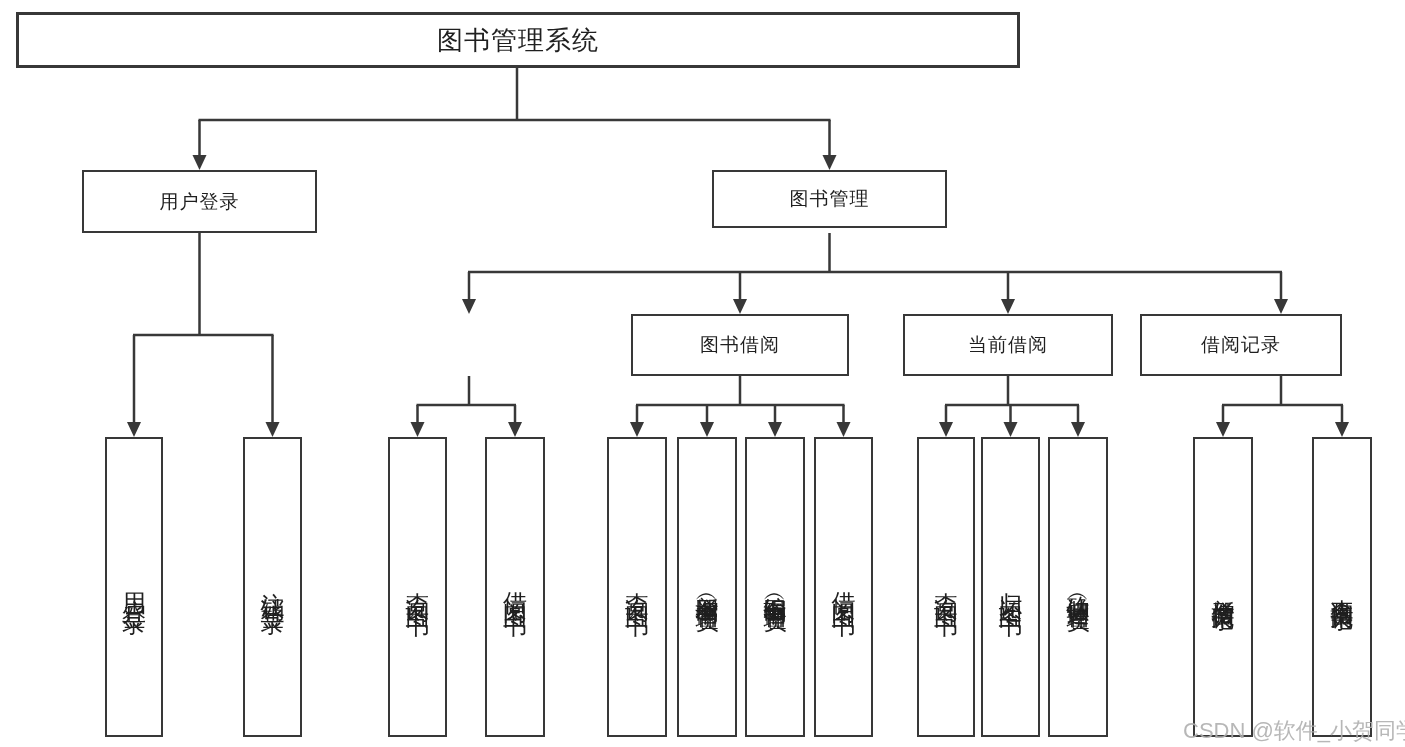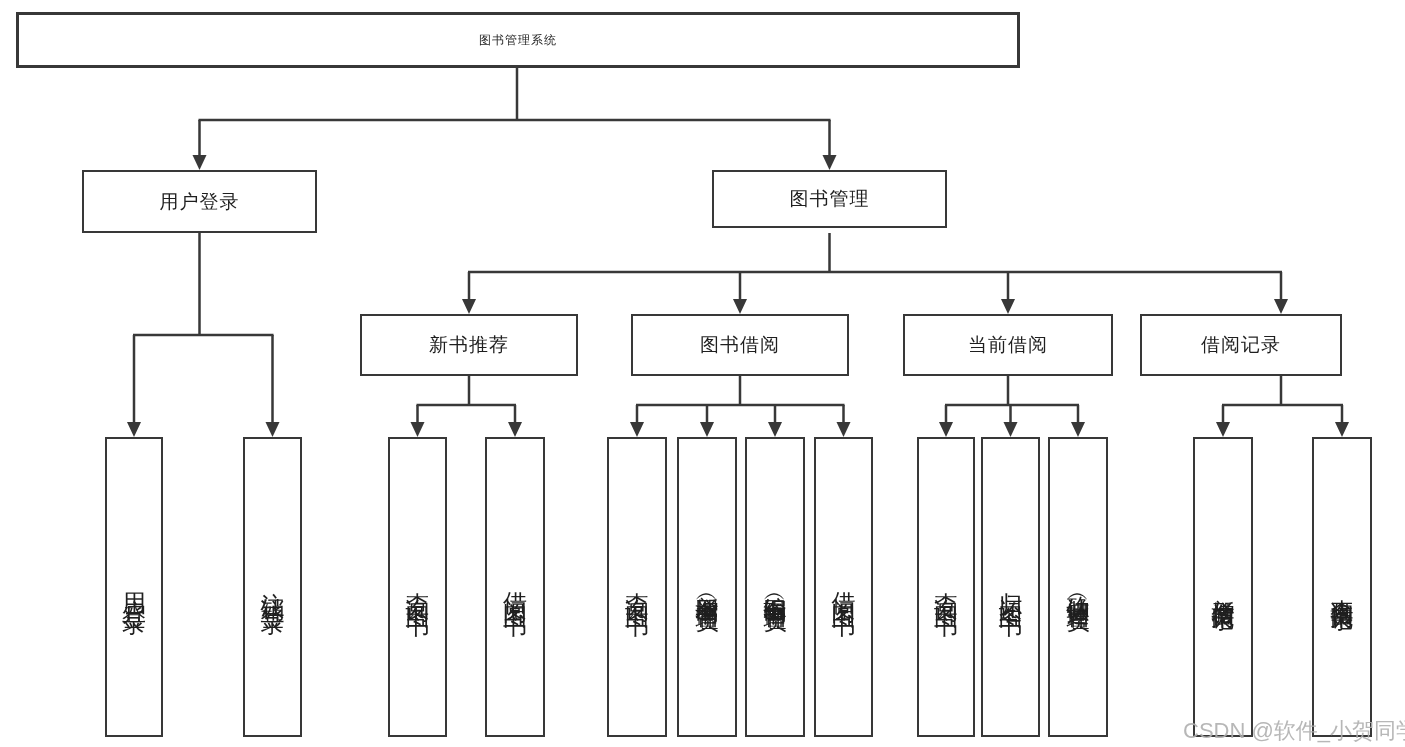--- a/index.html
+++ b/index.html
@@ -6,21 +6,21 @@
   #canvas {
     position:relative; width:1405px; height:747px; background:#ffffff;
     font-family:"Liberation Sans", sans-serif; overflow:hidden;
   }
   #wires { position:absolute; left:0; top:0; }
   .hbox {
     position:absolute; box-sizing:border-box; background:#ffffff;
     border:2px solid #383838; display:flex; align-items:center; justify-content:center;
     font-size:19px; color:#1f1f1f; letter-spacing:1px; white-space:nowrap;
   }
-  .root { border-width:3px; font-size:12px; }
+  .root { border-width:3px; font-size:26px; }
   .leaf {
     position:absolute; box-sizing:border-box; top:437px; height:300px; background:#ffffff;
     border:2px solid #383838; display:flex; align-items:center; justify-content:center;
   }
   .leaf span {
     writing-mode:vertical-rl; text-orientation:mixed;
     font-size:24px; letter-spacing:7px; color:#1f1f1f; line-height:1;
   }
   .leaf.tight span { font-size:23px; letter-spacing:2px; }
   .watermark {
@@ -74,21 +74,20 @@
       <polygon points="1216,422 1230,422 1223,437"></polygon>
       <polygon points="1335,422 1349,422 1342,437"></polygon>
     </g>
   </svg>
 
   <div class="hbox root" style="left:16px; top:12px; width:1004px; height:56px;">图书管理系统</div>
 
   <div class="hbox" style="left:82px; top:170px; width:235px; height:63px;">用户登录</div>
   <div class="hbox" style="left:712px; top:170px; width:235px; height:58px;">图书管理</div>
 
-  <div class="hbox" style="left:360px; top:314px; width:218px; height:62px;">新书推荐</div>
   <div class="hbox" style="left:903px; top:314px; width:210px; height:62px;">当前借阅</div>
   <div class="hbox" style="left:631px; top:314px; width:218px; height:62px;">图书借阅</div>
   <div class="hbox" style="left:1140px; top:314px; width:202px; height:62px;">借阅记录</div>
 
   <div class="leaf" style="left:105px; width:58px;">
     <span>用户登录</span>
   </div>
   <div class="leaf" style="left:243px; width:59px;">
     <span>注销登录</span>
   </div>

